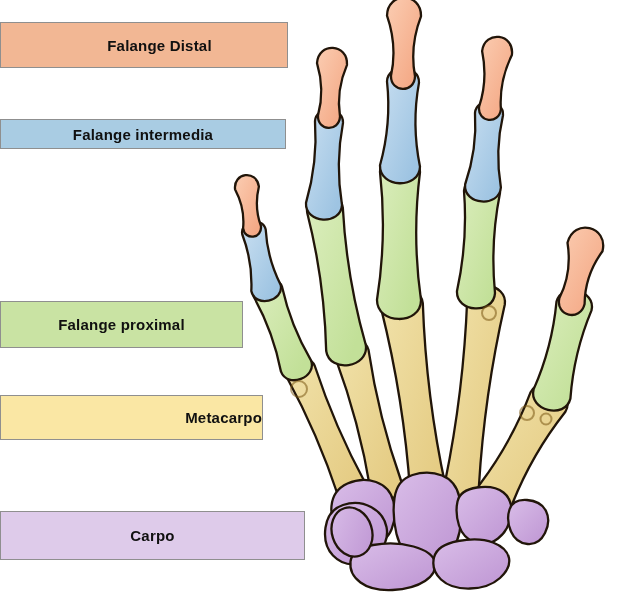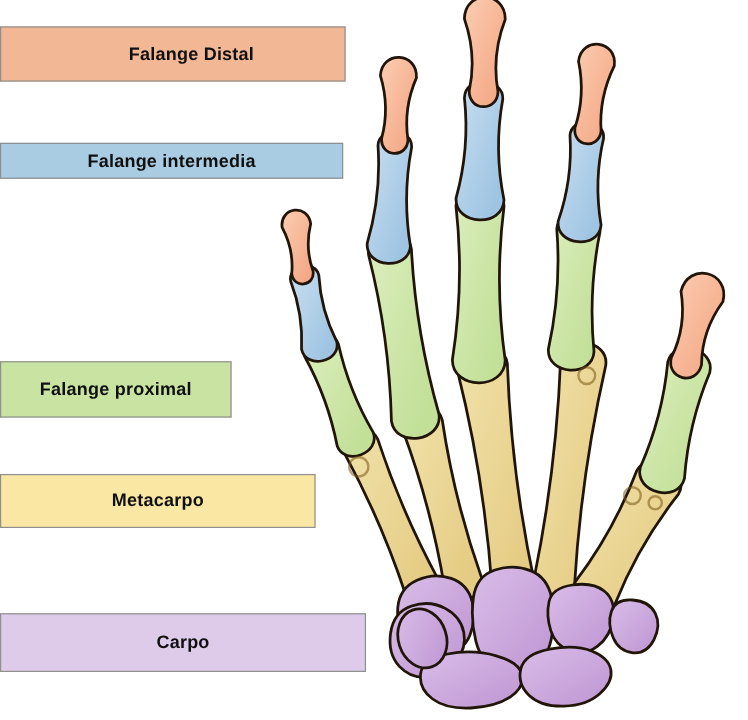--- a/index.html
+++ b/index.html
@@ -18,21 +18,21 @@
     display:flex;
     align-items:center;
     justify-content:center;
     font-weight:bold;
     font-size:15px;
     color:#101010;
     letter-spacing:.2px;
   }
   #label-falange-distal     {top:22px;  width:288px; height:46px;}
   #label-falange-intermedia {top:119px; width:286px; height:30px;}
-  #label-falange-proximal   {top:301px; width:193px; height:47px;}
+  #label-falange-proximal   {top:301px; width:243px; height:47px;}
   #label-metacarpo          {top:395px; width:263px; height:45px;}
   #label-carpo              {top:511px; width:305px; height:49px;}
   .hand-svg{position:absolute;top:0;left:0;}
   .watermark{
     position:absolute;
     right:5px;
     top:574px;
     font-size:17px;
     font-weight:bold;
     color:#8f8f8f;
@@ -48,21 +48,21 @@
   </div>
 
   <div class="legend-label" id="label-falange-intermedia" style="background: rgb(169, 204, 227); border-color: rgb(143, 143, 143);">
     <span>Falange intermedia</span>
   </div>
 
   <div class="legend-label" id="label-falange-proximal" style="background: rgb(201, 227, 163); border-color: rgb(143, 143, 143);">
     <span>Falange proximal</span>
   </div>
 
-  <div class="legend-label" id="label-metacarpo" style="background: rgb(250, 231, 164); border-color: rgb(143, 143, 143);">
+  <div class="legend-label" id="label-metacarpo" style="background: rgb(250, 231, 164); border-color: rgb(143, 143, 143); justify-content: flex-end;">
     <span>Metacarpo</span>
   </div>
 
   <div class="legend-label" id="label-carpo" style="background: rgb(222, 203, 234); border-color: rgb(143, 143, 143);">
     <span>Carpo</span>
   </div>
 
   <svg class="hand-svg" id="hand-svg" width="623" height="600" viewBox="0 0 623 600">
       <defs>
         <linearGradient id="grad-distal" x1="0" y1="0" x2="1" y2="1">

